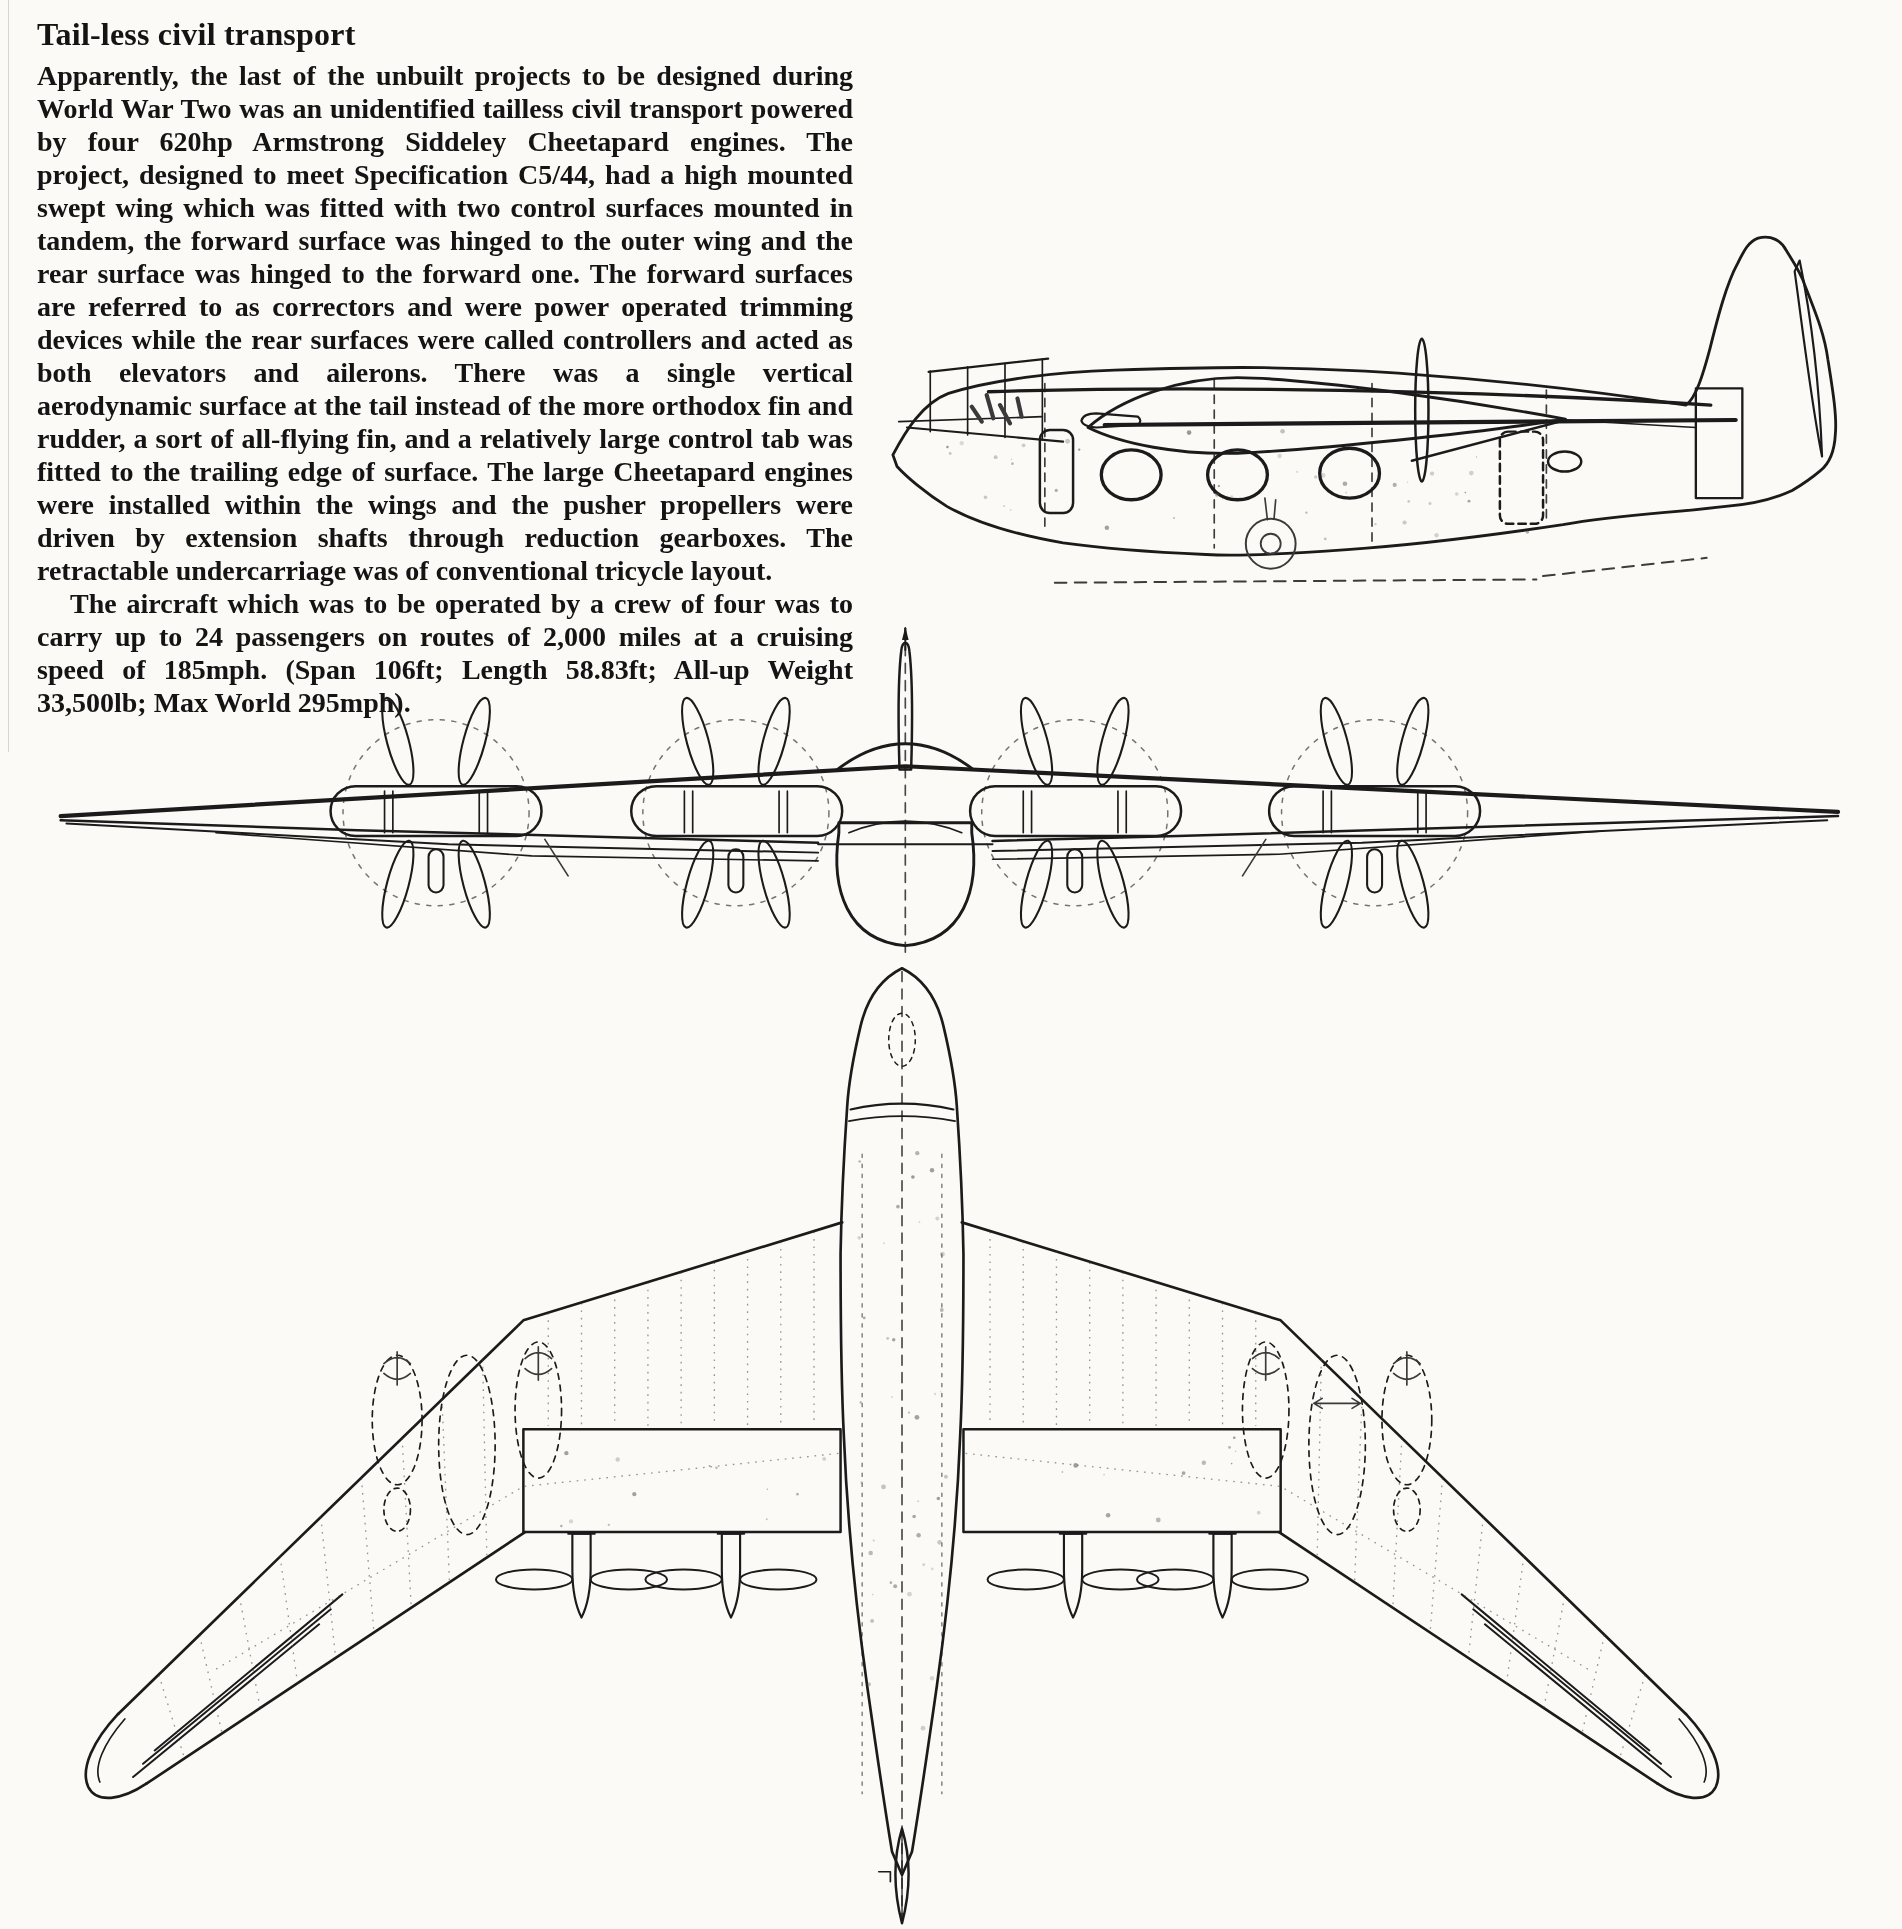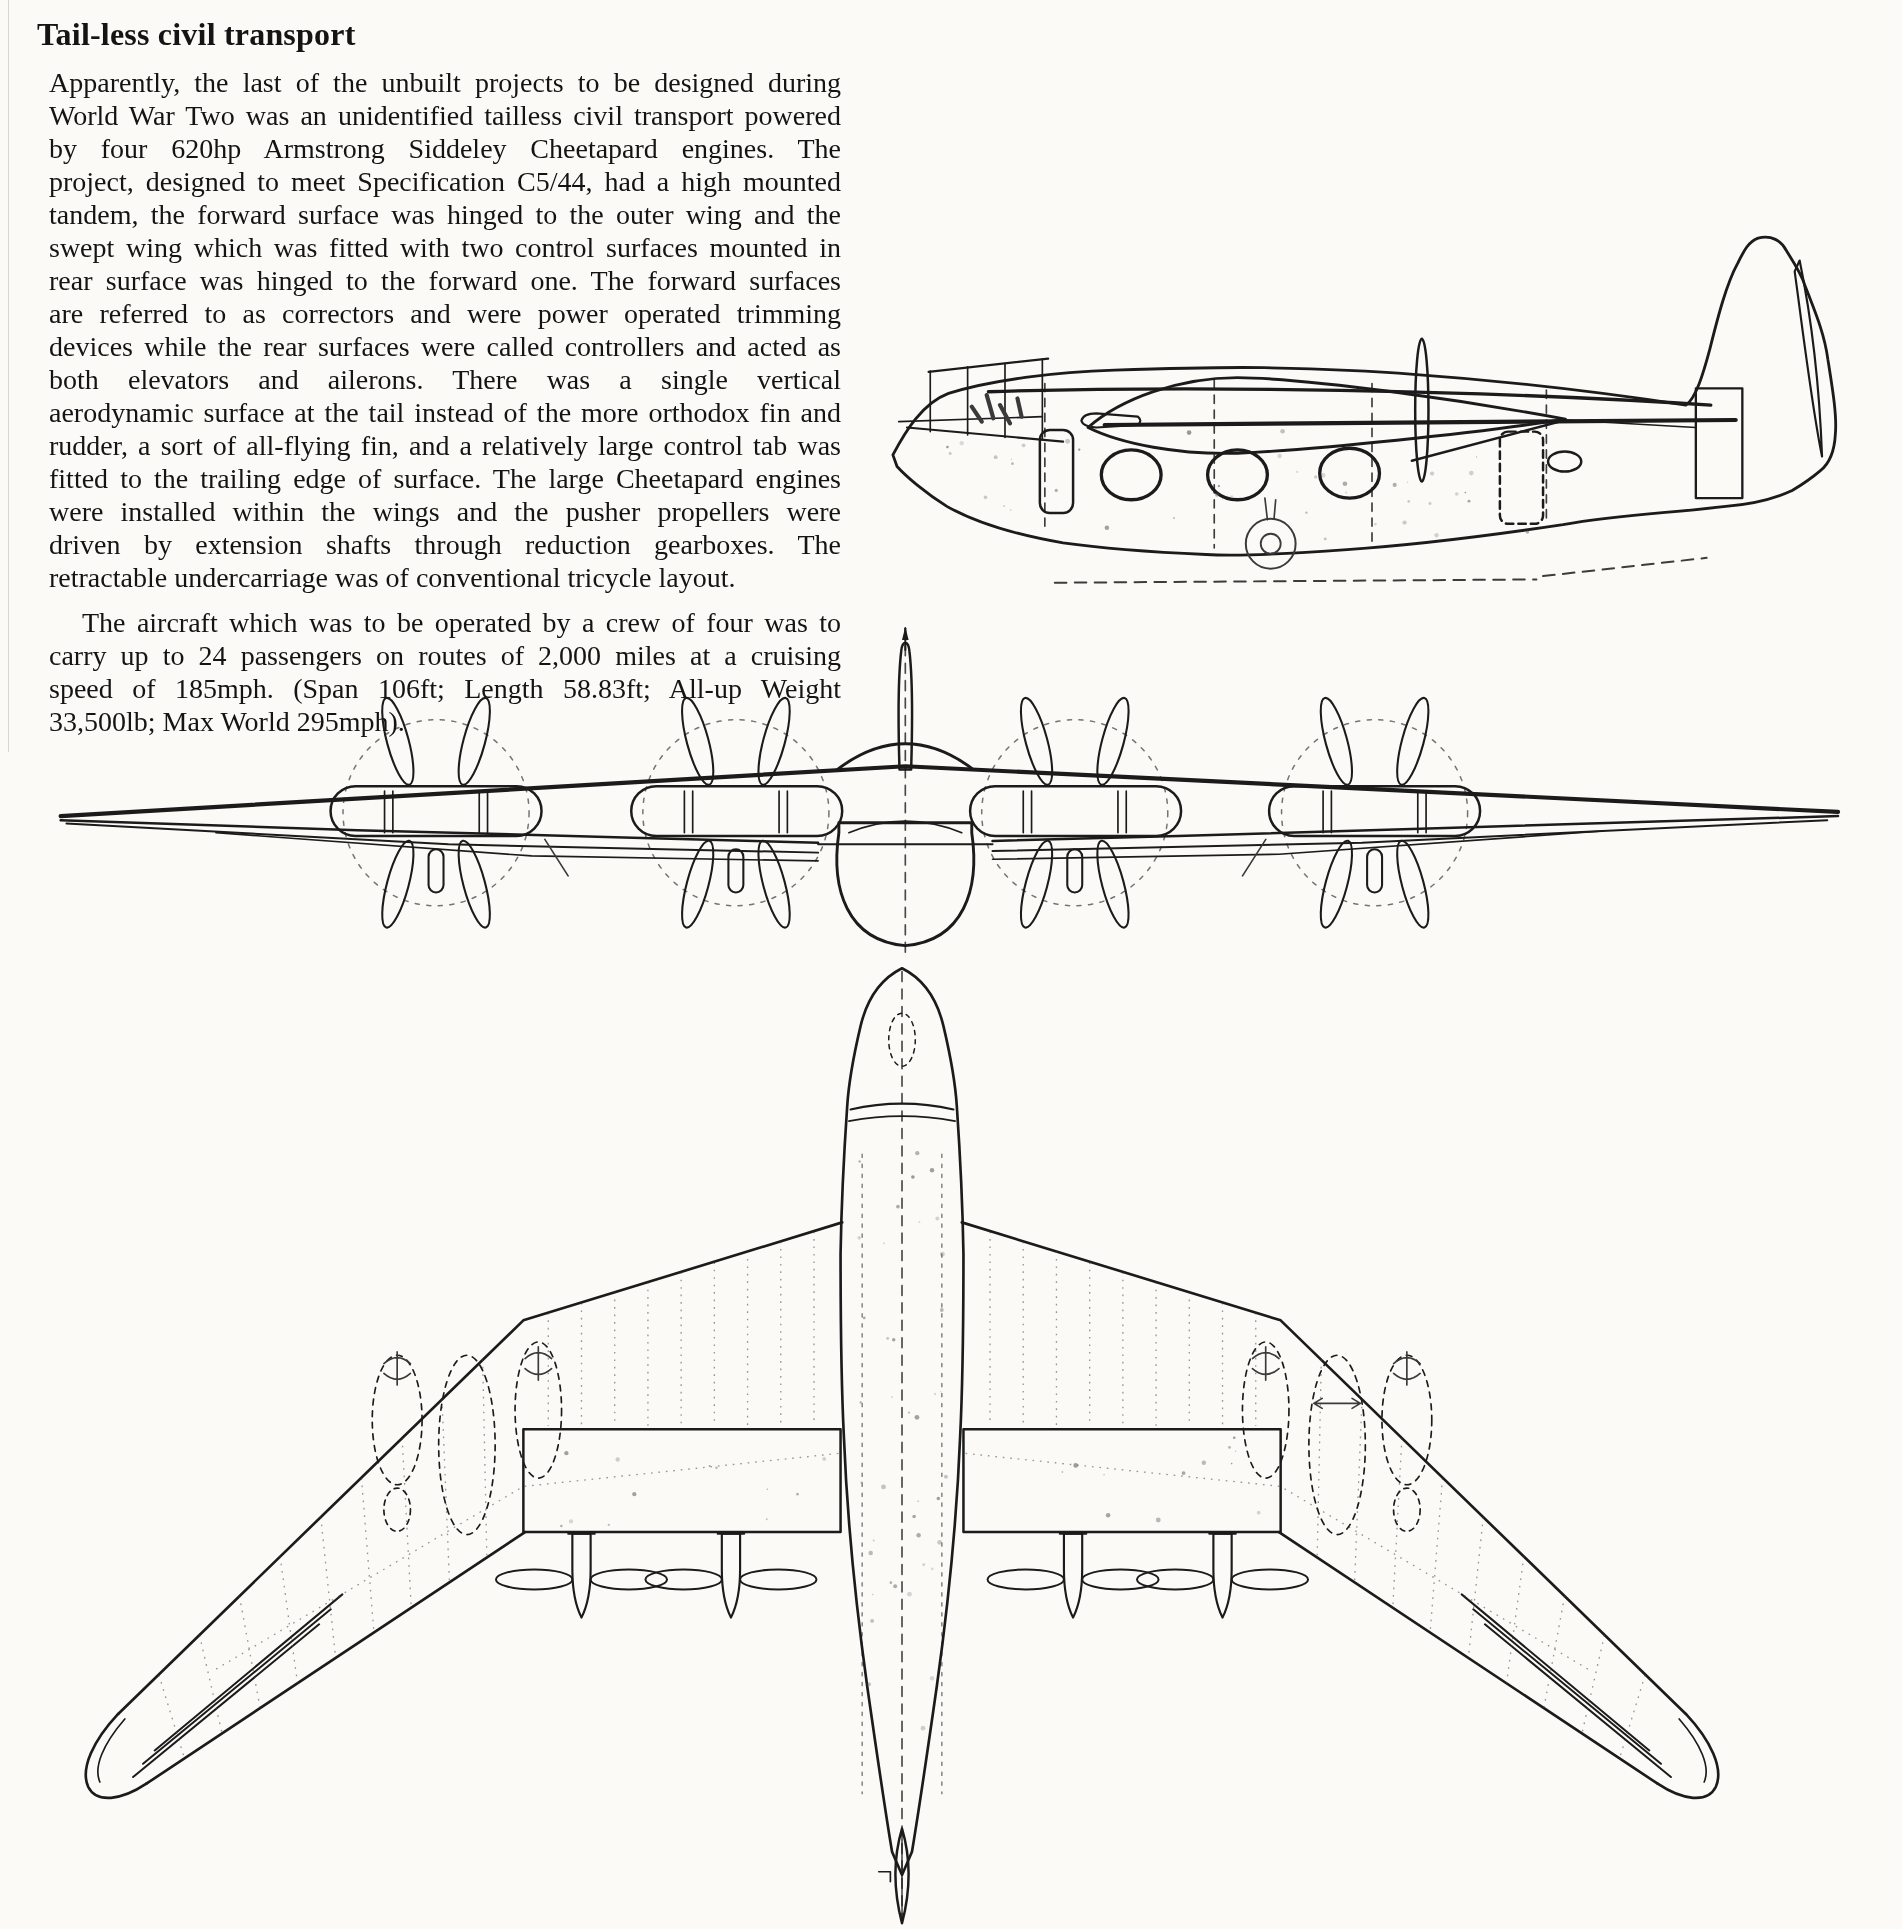--- a/index.html
+++ b/index.html
@@ -1,21 +1,21 @@
 <!DOCTYPE html>
 <html style="font-size:13.3px"><head>
 <meta charset="utf-8">
 <style>
   html,body{margin:0;padding:0;}
   body{width:1902px;height:1930px;position:relative;font-family:"Liberation Serif","DejaVu Serif",serif;}
   .page{position:absolute;inset:0;background:#fbfaf7;overflow:hidden;}
   .scan-edge{position:absolute;left:7.5px;top:0;width:1.7px;height:752px;background:#d7d6d2;}
   .textcol{position:absolute;left:37px;top:14px;width:816px;color:#141414;}
   .title{font-size:32px;font-weight:bold;line-height:40px;margin:0 0 5px 0;letter-spacing:0.2px;}
-  .para{margin:12px;}
+  .para{margin:0;font-weight:bold;}
   .tline{font-size:28px;line-height:33px;height:33px;text-align:justify;text-align-last:justify;white-space:nowrap;overflow:visible;}
   .tline.lastline{text-align:center;text-align-last:left;}
   .para2 .tline:first-child{text-indent:33px;}
   svg.fig{position:absolute;overflow:visible;}
   svg.side{left:847px;top:141px;}
   svg.front{left:0px;top:615px;}
   svg.plan{left:0px;top:955px;}
   .ink{stroke:#1b1b1b;fill:none;stroke-linecap:round;stroke-linejoin:round;}
   .soft{stroke:#3a3a3a;fill:none;stroke-linecap:round;}
   .dots{stroke:#444;fill:none;stroke-dasharray:2 7;opacity:.55;}
@@ -26,22 +26,22 @@
 <div class="page">
   <div class="scan-edge"></div>
 
   <section class="textcol">
     <h1 class="title">Tail-less civil transport</h1>
     <div class="para">
         <div class="tline">Apparently, the last of the unbuilt projects to be designed during</div>
         <div class="tline">World War Two was an unidentified tailless civil transport powered</div>
         <div class="tline">by four 620hp Armstrong Siddeley Cheetapard engines. The</div>
         <div class="tline">project, designed to meet Specification C5/44, had a high mounted</div>
+        <div class="tline">swept wing which was fitted with two control surfaces mounted in</div>
         <div class="tline">tandem, the forward surface was hinged to the outer wing and the</div>
-        <div class="tline">swept wing which was fitted with two control surfaces mounted in</div>
         <div class="tline">rear surface was hinged to the forward one. The forward surfaces</div>
         <div class="tline">are referred to as correctors and were power operated trimming</div>
         <div class="tline">devices while the rear surfaces were called controllers and acted as</div>
         <div class="tline">both elevators and ailerons. There was a single vertical</div>
         <div class="tline">aerodynamic surface at the tail instead of the more orthodox fin and</div>
         <div class="tline">rudder, a sort of all-flying fin, and a relatively large control tab was</div>
         <div class="tline">fitted to the trailing edge of surface. The large Cheetapard engines</div>
         <div class="tline">were installed within the wings and the pusher propellers were</div>
         <div class="tline">driven by extension shafts through reduction gearboxes. The</div>
         <div class="tline lastline">retractable undercarriage was of conventional tricycle layout.</div>

